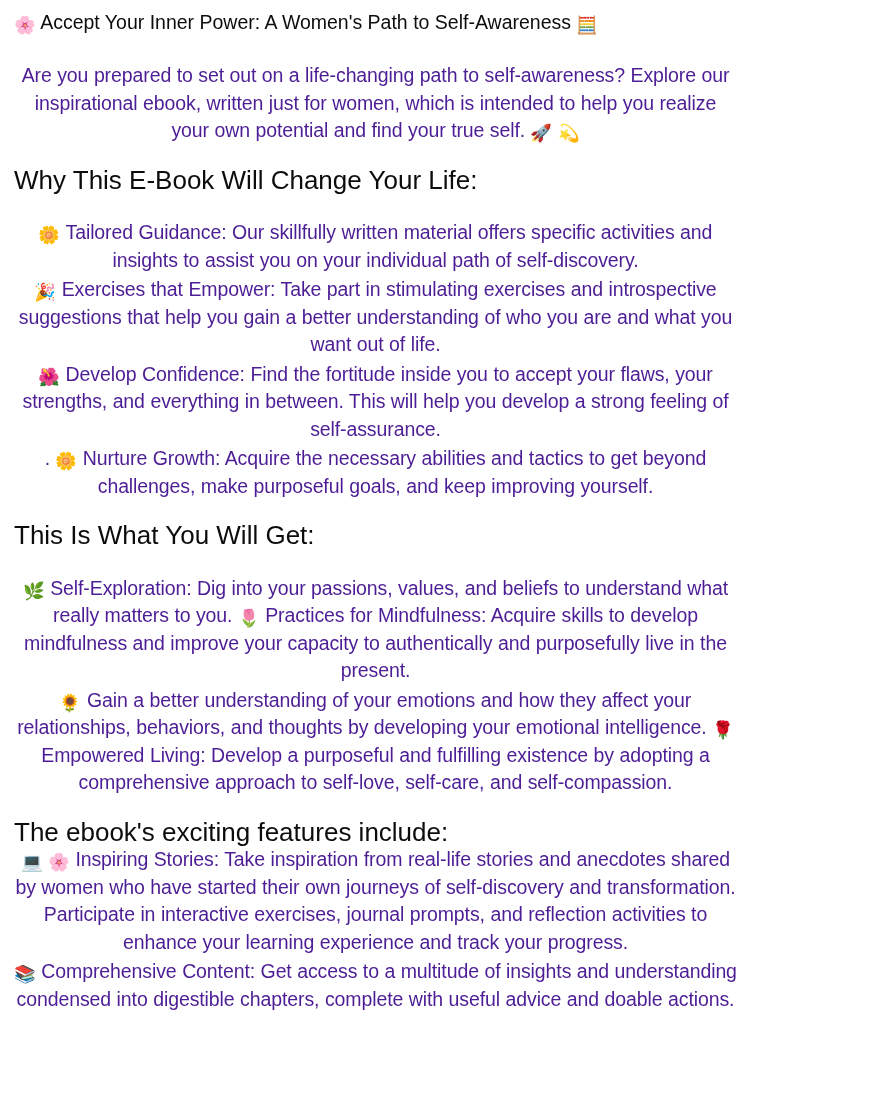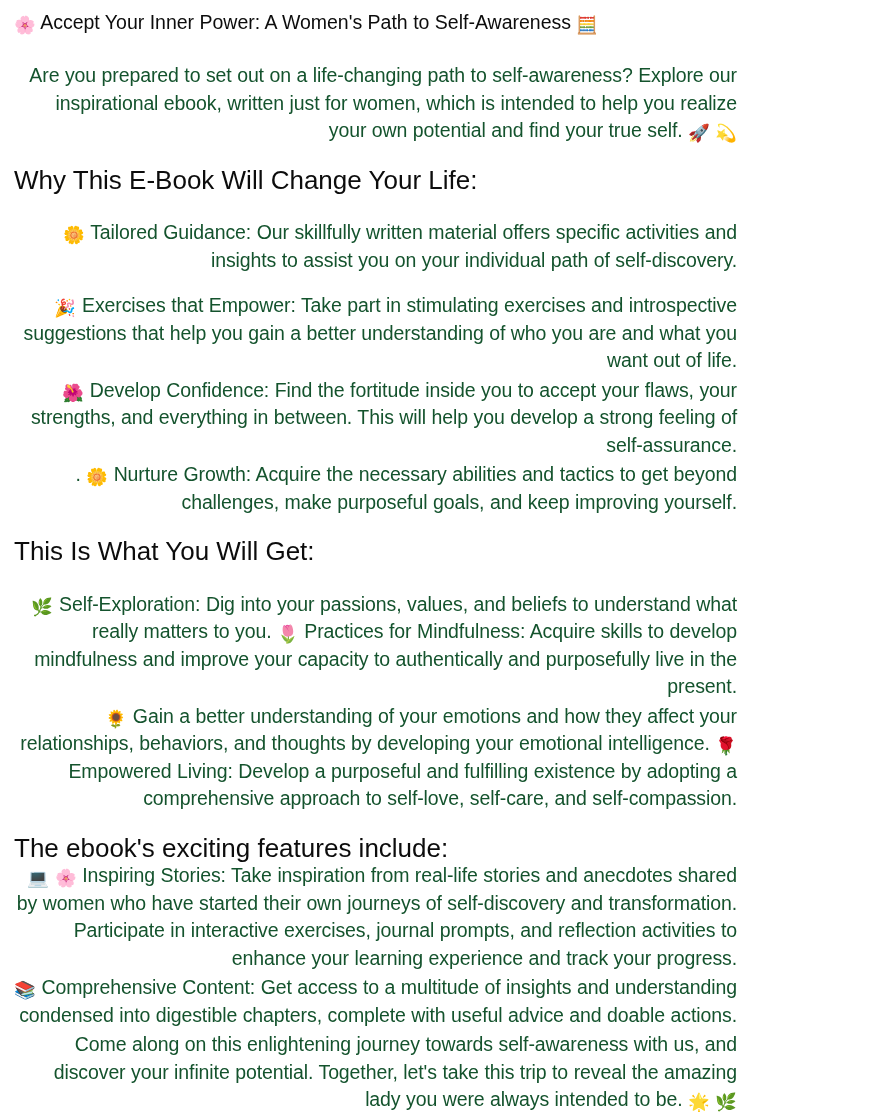--- a/index.html
+++ b/index.html
@@ -18,22 +18,22 @@
   #doc {
     padding: 8px 30px 0 14px;
     box-sizing: border-box;
     width: 767px;
   }
   .para {
     font-size: 19.5px;
     line-height: 27.5px;
     letter-spacing: -0.1px;
     margin: 0 0 22px 0;
-    color: #14532d;
-    text-align: right;
+    color: #4c1d95;
+    text-align: center;
     word-spacing: 0.2px;
   }
   .para.tight { margin-bottom: 20px; }
   .title {
     font-size: 19.5px;
     line-height: 28px;
     margin: 0 0 26px 0;
     color: #0c0c0c;
   }
   .heading {
@@ -63,21 +63,21 @@
 
   <p class="para">
     <span>Are you prepared to set out on a life-changing path to self-awareness? Explore our inspirational ebook, written just for women, which is intended to help you realize your own potential and find your true self.</span>
     <span class="emo">🚀</span>
     <span class="emo">💫</span>
   </p>
 
   <p class="heading">Why This E-Book Will Change Your Life:</p>
 
   <div>
-    <p class="para tight" style="margin-bottom:18px;">
+    <p class="para tight" style="margin-bottom:2px;">
       <span class="emo">🌼</span>
       <span>Tailored Guidance: Our skillfully written material offers specific activities and insights to assist you on your individual path of self-discovery.</span>
     </p>
     <p class="para tight" style="margin-bottom:2px;">
       <span class="emo">🎉</span>
       <span>Exercises that Empower: Take part in stimulating exercises and introspective suggestions that help you gain a better understanding of who you are and what you want out of life.</span>
     </p>
     <p class="para tight" style="margin-bottom:2px;">
       <span class="emo">🌺</span>
       <span>Develop Confidence: Find the fortitude inside you to accept your flaws, your strengths, and everything in between. This will help you develop a strong feeling of self-assurance.</span>
@@ -113,19 +113,14 @@
       <span class="emo">💻</span>
       <span class="emo">🌸</span>
       <span>Inspiring Stories: Take inspiration from real-life stories and anecdotes shared by women who have started their own journeys of self-discovery and transformation. Participate in interactive exercises, journal prompts, and reflection activities to enhance your learning experience and track your progress.</span>
     </p>
     <p class="para tight" style="margin-bottom:2px;">
       <span class="emo">📚</span>
       <span>Comprehensive Content: Get access to a multitude of insights and understanding condensed into digestible chapters, complete with useful advice and doable actions.</span>
     </p>
   </div>
 
-  <p class="para">
-    <span>Come along on this enlightening journey towards self-awareness with us, and discover your infinite potential. Together, let's take this trip to reveal the amazing lady you were always intended to be.</span>
-    <span class="emo">🌟</span>
-    <span class="emo">🌿</span>
-  </p>
 
 </div>
 
 </body></html>

